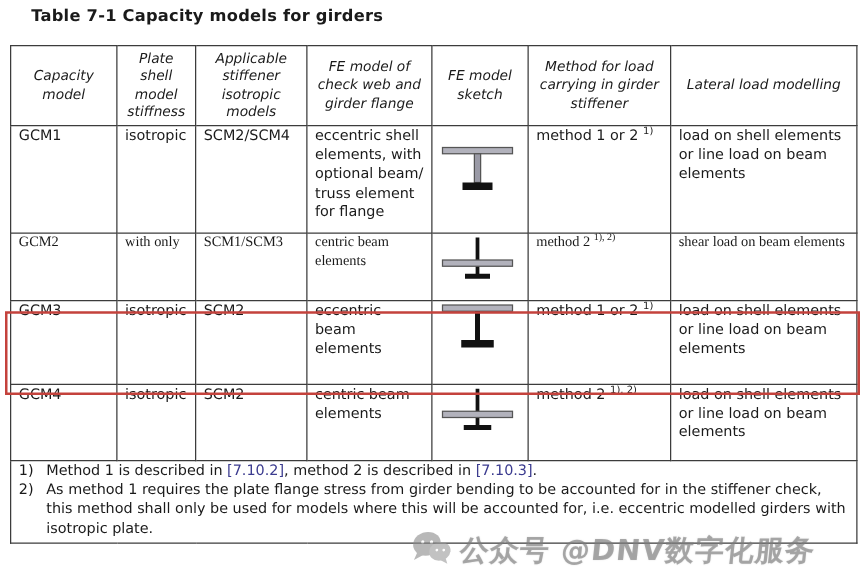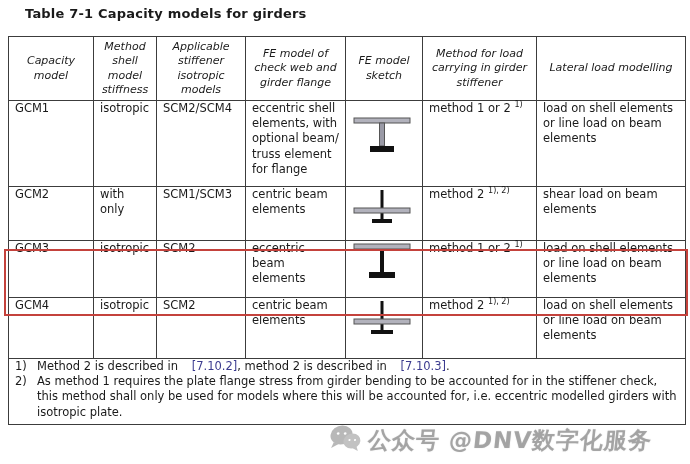--- a/index.html
+++ b/index.html
@@ -4,30 +4,30 @@
 <style>
   html,body{margin:0;padding:0;background:#fff;}
   #page{position:relative;width:690px;height:464px;background:#fff;overflow:hidden;
         font-family:"DejaVu Sans","Liberation Sans",sans-serif;color:#1a1a1a;}
   #title{position:absolute;left:25px;top:6px;font-size:13px;font-weight:bold;letter-spacing:.2px;}
   table.cap{position:absolute;left:8px;top:36px;width:677px;border-collapse:collapse;table-layout:fixed;}
   table.cap td,table.cap th{border:1px solid #3c3c3c;padding:0 6px;vertical-align:top;
         font-size:11.5px;line-height:1.32;text-align:left;font-weight:normal;word-wrap:break-word;}
   table.cap th{font-style:italic;text-align:center;vertical-align:middle;font-size:11px;line-height:1.3;padding:2px 3px;}
   tr.hdr{height:64px;}
-  tr.r1{height:86px;} tr.r2{height:54px;} tr.r3{height:57px;} tr.r4{height:61px;margin-top:39px;}
+  tr.r1{height:86px;} tr.r2{height:54px;font-family:Liberation Serif, serif;} tr.r3{height:67px;} tr.r4{height:61px;margin-top:39px;}
   tr.fnr{height:66px;}
   td.sk{text-align:center;vertical-align:middle;padding:2px;}
   tr.r1 td.sk{vertical-align:top;padding-top:14px;}
   sup.m{font-size:8px;vertical-align:super;line-height:0;}
   td.fncell{padding:5px 6px 4px 4px;font-size:10.5px;line-height:1.35;}
   .fnline{display:flex;}
   .fnmark{flex:0 0 22px;}
   .fntext{flex:1;}
-  .fn-link{color:#3b3b8f;margin-left:10px;}
+  .fn-link{color:#3b3b8f;}
   #hlbox{position:absolute;left:4px;top:249px;width:684px;height:67px;
          border:2px solid #c4423c;box-sizing:border-box;pointer-events:none;}
   #watermark{position:absolute;left:328px;top:424px;display:flex;align-items:center;
          color:rgba(125,125,125,0.55);transform:skewX(-6deg);}
   #watermark .wmtext{font-size:23px;font-weight:bold;letter-spacing:1px;white-space:nowrap;
          text-shadow:0 0 1px rgba(120,120,120,0.35);}
   .sksvg{display:inline-block;}
 </style>
 </head>
 <body>
@@ -42,21 +42,21 @@
         <col style="width:63px">
         <col style="width:89px">
       <col style="width:100px">
         <col style="width:77px">
         <col style="width:114px">
         <col style="width:149px">
     </colgroup>
     <tbody>
       <tr class="hdr">
         <th>Capacity model</th>
-        <th>Method shell model stiffness</th>
+        <th>Plate shell model stiffness</th>
         <th>Applicable stiffener isotropic models</th>
         <th>FE model of check web and girder flange</th>
         <th>FE model sketch</th>
         <th>Method for load carrying in girder stiffener</th>
         <th>Lateral load modelling</th>
       </tr>
 
       <tr class="r1">
         <td>GCM1</td>
         <td>isotropic</td>
@@ -138,21 +138,21 @@
           <span>method 2</span>
           <sup class="m">1), 2)</sup>
         </td>
         <td>load on shell elements or line load on beam elements</td>
       </tr>
 
       <tr class="fnr">
         <td class="fncell" colspan="7">
           <div class="fnline">
             <span class="fnmark">1)</span>
-            <span class="fntext"><span>Method 2 is described in </span><span class="fn-link">[7.10.2]</span><span>, method 2 is described in </span><span class="fn-link">[7.10.3]</span><span>.</span></span>
+            <span class="fntext"><span>Method 1 is described in </span><span class="fn-link">[7.10.2]</span><span>, method 2 is described in </span><span class="fn-link">[7.10.3]</span><span>.</span></span>
           </div>
           <div class="fnline">
             <span class="fnmark">2)</span>
             <span class="fntext">As method 1 requires the plate flange stress from girder bending to be accounted for in the stiffener check, this method shall only be used for models where this will be accounted for, i.e. eccentric modelled girders with isotropic plate.</span>
           </div>
         </td>
       </tr>
     </tbody>
   </table>
 

